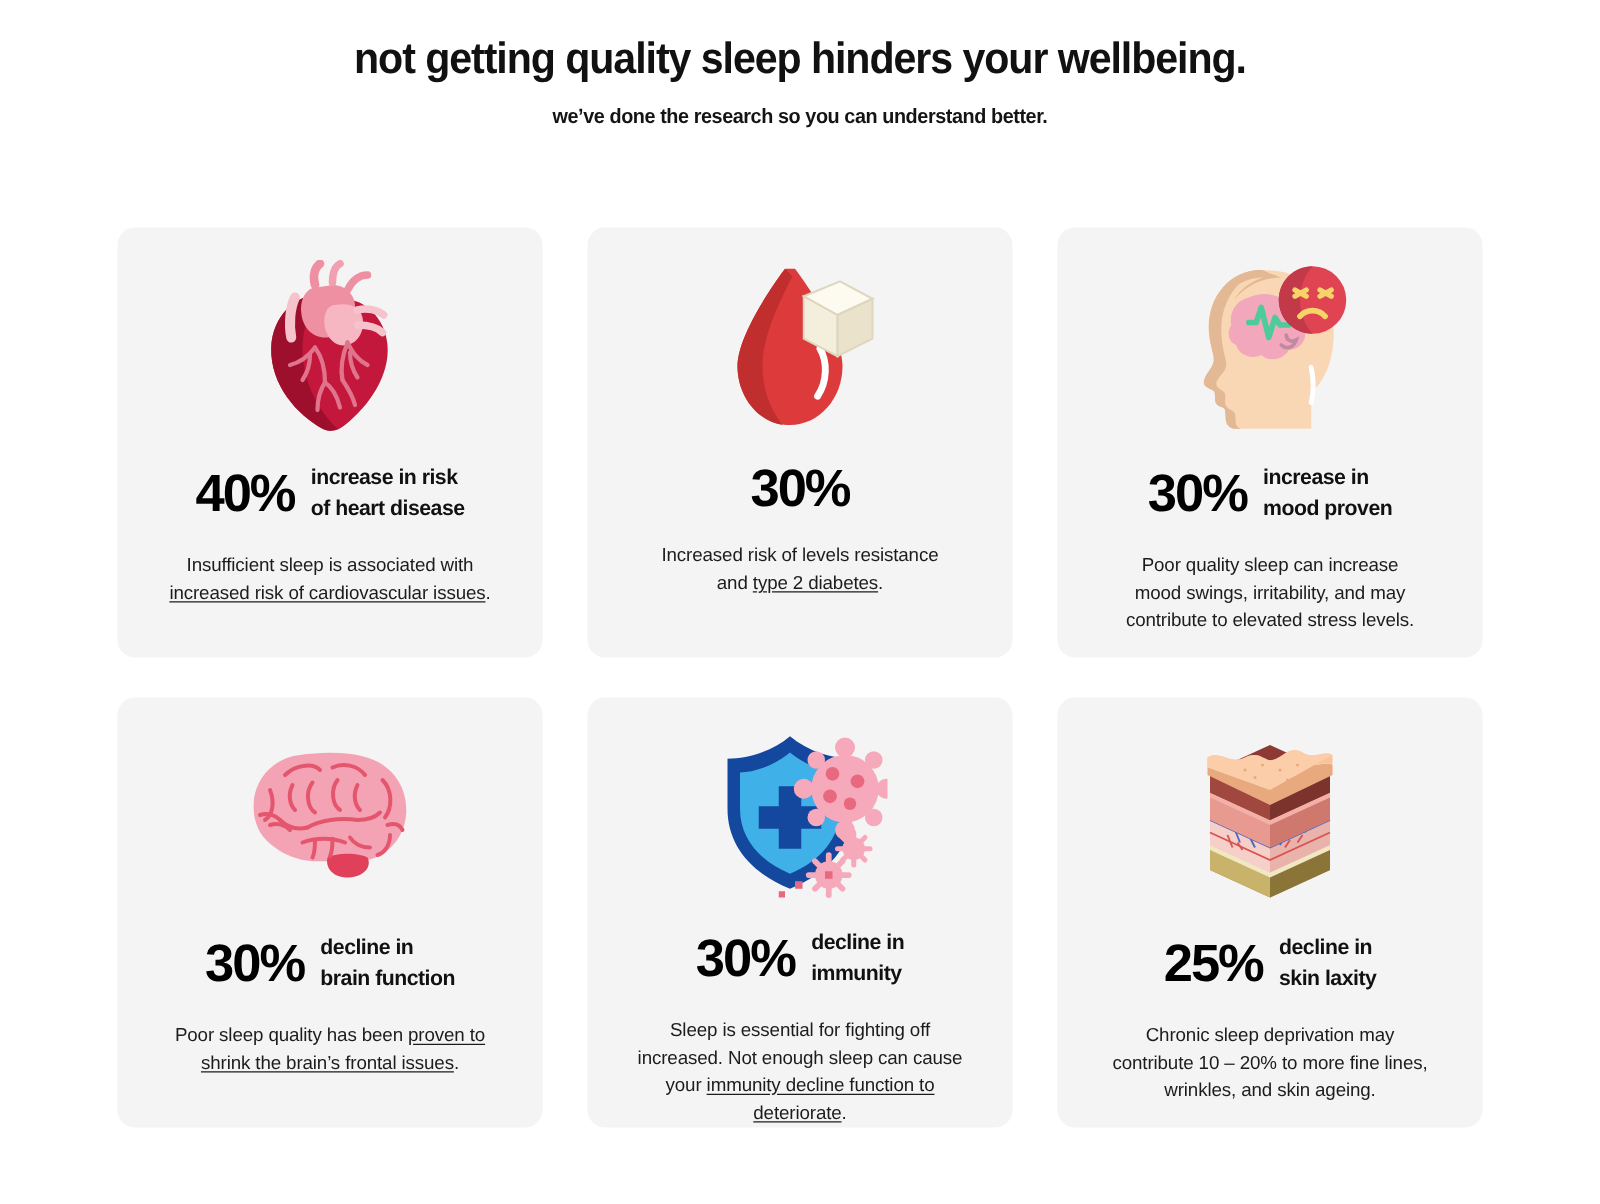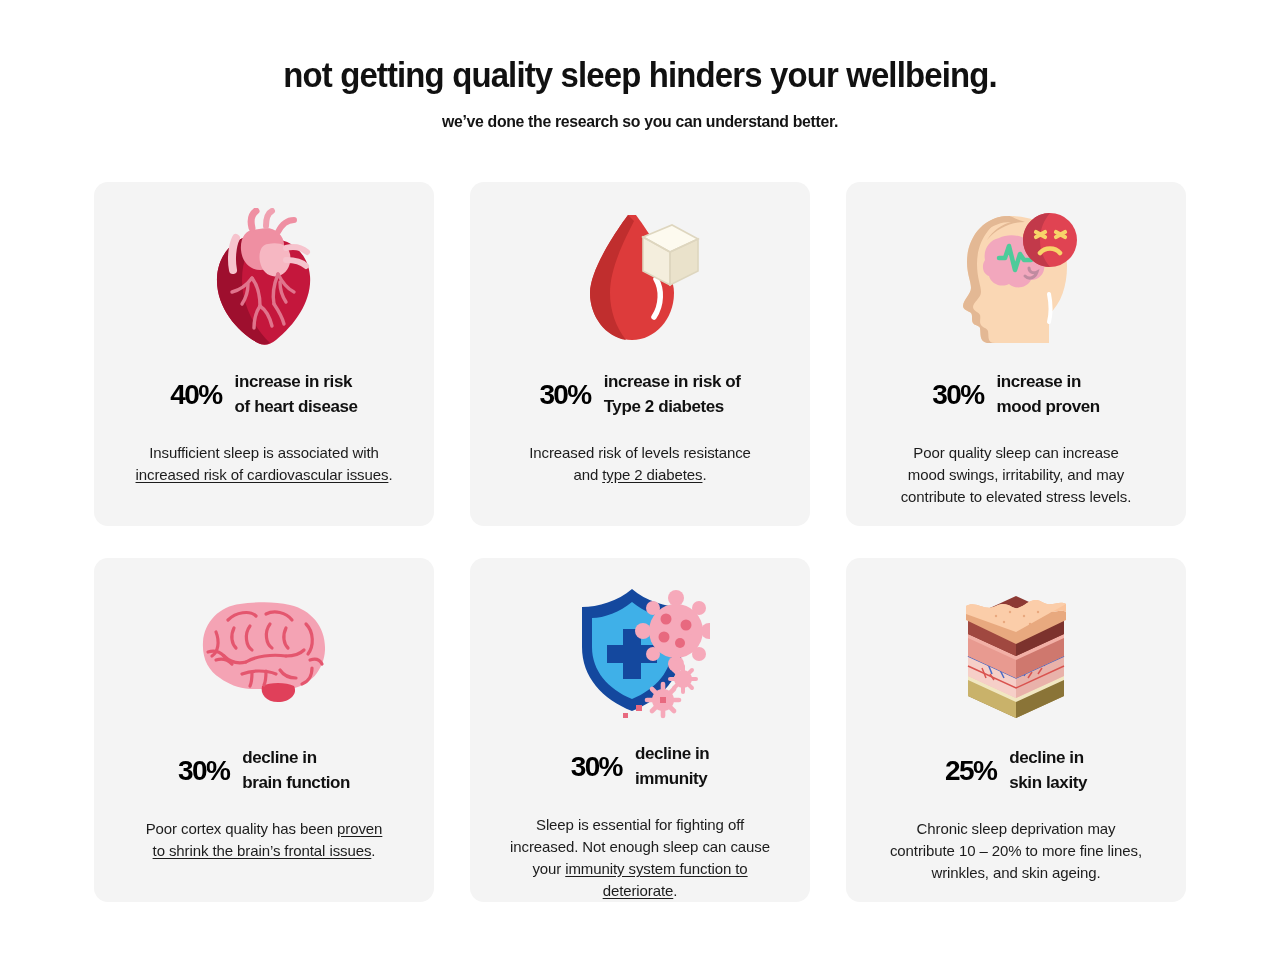--- a/index.html
+++ b/index.html
@@ -17,21 +17,21 @@
 
   .page {
     position: relative;
     width: 1280px;
     height: 963px;
     box-sizing: border-box;
   }
 
   
   .header {
-    padding-top: 56px;
+    padding-top: 28px;
     text-align: center;
   }
   .headline {
     font-size: 35px;
     font-weight: bold;
     letter-spacing: -0.9px;
     line-height: 1.1;
     color: #111111;
     margin: 0;
     transform: scaleX(0.94);
@@ -79,21 +79,21 @@
   }
 
   .stat-row {
     display: flex;
     align-items: center;
     justify-content: center;
     gap: 13px;
     margin-top: 2px;
   }
   .stat-pct {
-    font-size: 28px;
+    font-size: 42px;
     font-weight: bold;
     letter-spacing: -1.6px;
     line-height: 1;
     color: #000000;
     white-space: nowrap;
   }
   .stat-label {
     font-size: 17px;
     font-weight: bold;
     line-height: 1.47;
@@ -179,22 +179,20 @@
             <path d="M63 30 L90 45 L90 78 L63 64 Z" fill="#f4eedd"></path>
             <path d="M90 45 L118 32 L118 64 L90 78 Z" fill="#eae2cb"></path>
             <path d="M63 30 L92 18 L118 32 L90 45 Z" fill="none" stroke="#ded6bf" stroke-width="1.6"></path>
             <path d="M63 30 L90 45 L90 78 L63 64 Z" fill="none" stroke="#ded6bf" stroke-width="1.6"></path>
             <path d="M90 45 L118 32 L118 64 L90 78 Z" fill="none" stroke="#ded6bf" stroke-width="1.6"></path>
           </g>
         </svg>
       </div>
       <div class="stat-row">
         <div class="stat-pct">30%</div>
-        <div class="stat-label">increase in risk of
-Type 2 diabetes</div>
       </div>
       <div class="desc" style="width:245px;">
         <span>Increased risk of levels resistance and </span><span class="lnk">type 2 diabetes</span><span>.</span>
       </div>
     </div>
 
     <div class="card">
       <div class="art">
         <svg width="126" height="140" viewBox="0 0 126 140">
           <path d="M56 8 C30 8 14 30 14 54 C14 66 18 74 18 80 C18 86 10 92 10 98 C10 102 16 103 18 105 C20 107 18 112 20 115 C22 118 26 117 27 120 C28 126 26 133 34 135 L96 135 L96 106 C108 96 114 78 114 58 C114 28 92 8 56 8 Z" fill="#fad7b4"></path>
@@ -252,21 +250,21 @@
             <path d="M118 70 C118 78 114 84 108 86"></path>
           </g>
         </svg>
       </div>
       <div class="stat-row">
         <div class="stat-pct">30%</div>
         <div class="stat-label">decline in
 brain function</div>
       </div>
       <div class="desc" style="width:250px;">
-        <span>Poor cortex quality has been </span><span class="lnk">proven to shrink the brain’s frontal issues</span><span>.</span>
+        <span>Poor sleep quality has been </span><span class="lnk">proven to shrink the brain’s frontal issues</span><span>.</span>
       </div>
     </div>
 
     <div class="card">
       <div class="art">
         <svg width="140" height="134" viewBox="0 0 140 134">
           <path d="M62 4 C48 16 28 22 12 22 L12 62 C12 92 32 114 62 126 C92 114 112 92 112 62 L112 22 C96 22 76 16 62 4 Z" fill="#14489e"></path>
           <path d="M62 17 C50 27 34 33 22 33 L22 62 C22 86 38 104 62 114 C86 104 102 86 102 62 L102 33 C90 33 74 27 62 17 Z" fill="#3fb0e8"></path>
           <path d="M53 44 L71 44 L71 60 L87 60 L87 78 L71 78 L71 94 L53 94 L53 78 L37 78 L37 60 L53 60 Z" fill="#14489e"></path>
           <g>
@@ -326,21 +324,21 @@
           <rect x="66" y="120" width="6" height="6" fill="#e8697f"></rect>
           <rect x="53" y="128" width="5" height="5" fill="#e8697f"></rect>
         </svg>
       </div>
       <div class="stat-row">
         <div class="stat-pct">30%</div>
         <div class="stat-label">decline in
 immunity</div>
       </div>
       <div class="desc" style="width:272px;">
-        <span>Sleep is essential for fighting off increased. Not enough sleep can cause your </span><span class="lnk">immunity system function to deteriorate</span><span>.</span>
+        <span>Sleep is essential for fighting off increased. Not enough sleep can cause your </span><span class="lnk">immunity decline function to deteriorate</span><span>.</span>
       </div>
     </div>
 
     <div class="card">
       <div class="art">
         <svg width="116" height="136" viewBox="0 0 116 136">
 
           <path d="M10 92 L58 70 L106 92 L106 110 L58 132 L10 110 Z" fill="#9c8341"></path>
           <path d="M10 92 L58 114 L58 132 L10 110 Z" fill="#c9b26a"></path>
           <path d="M58 114 L106 92 L106 110 L58 132 Z" fill="#8a7437"></path>

